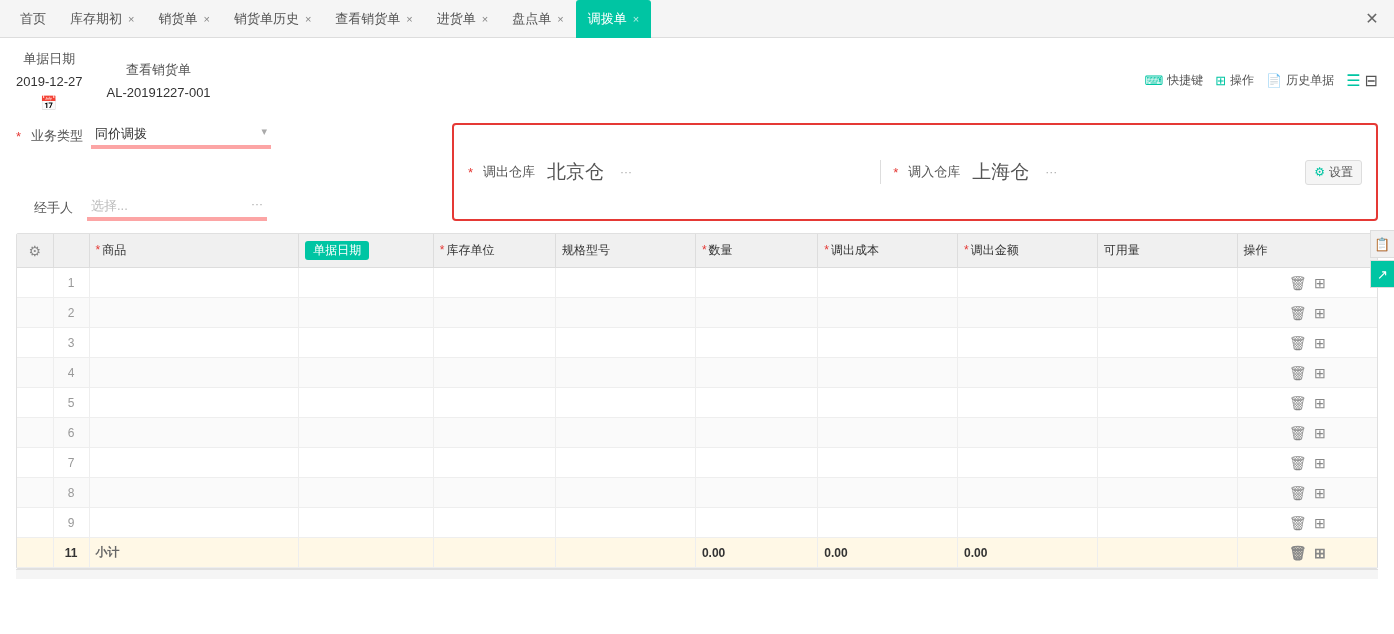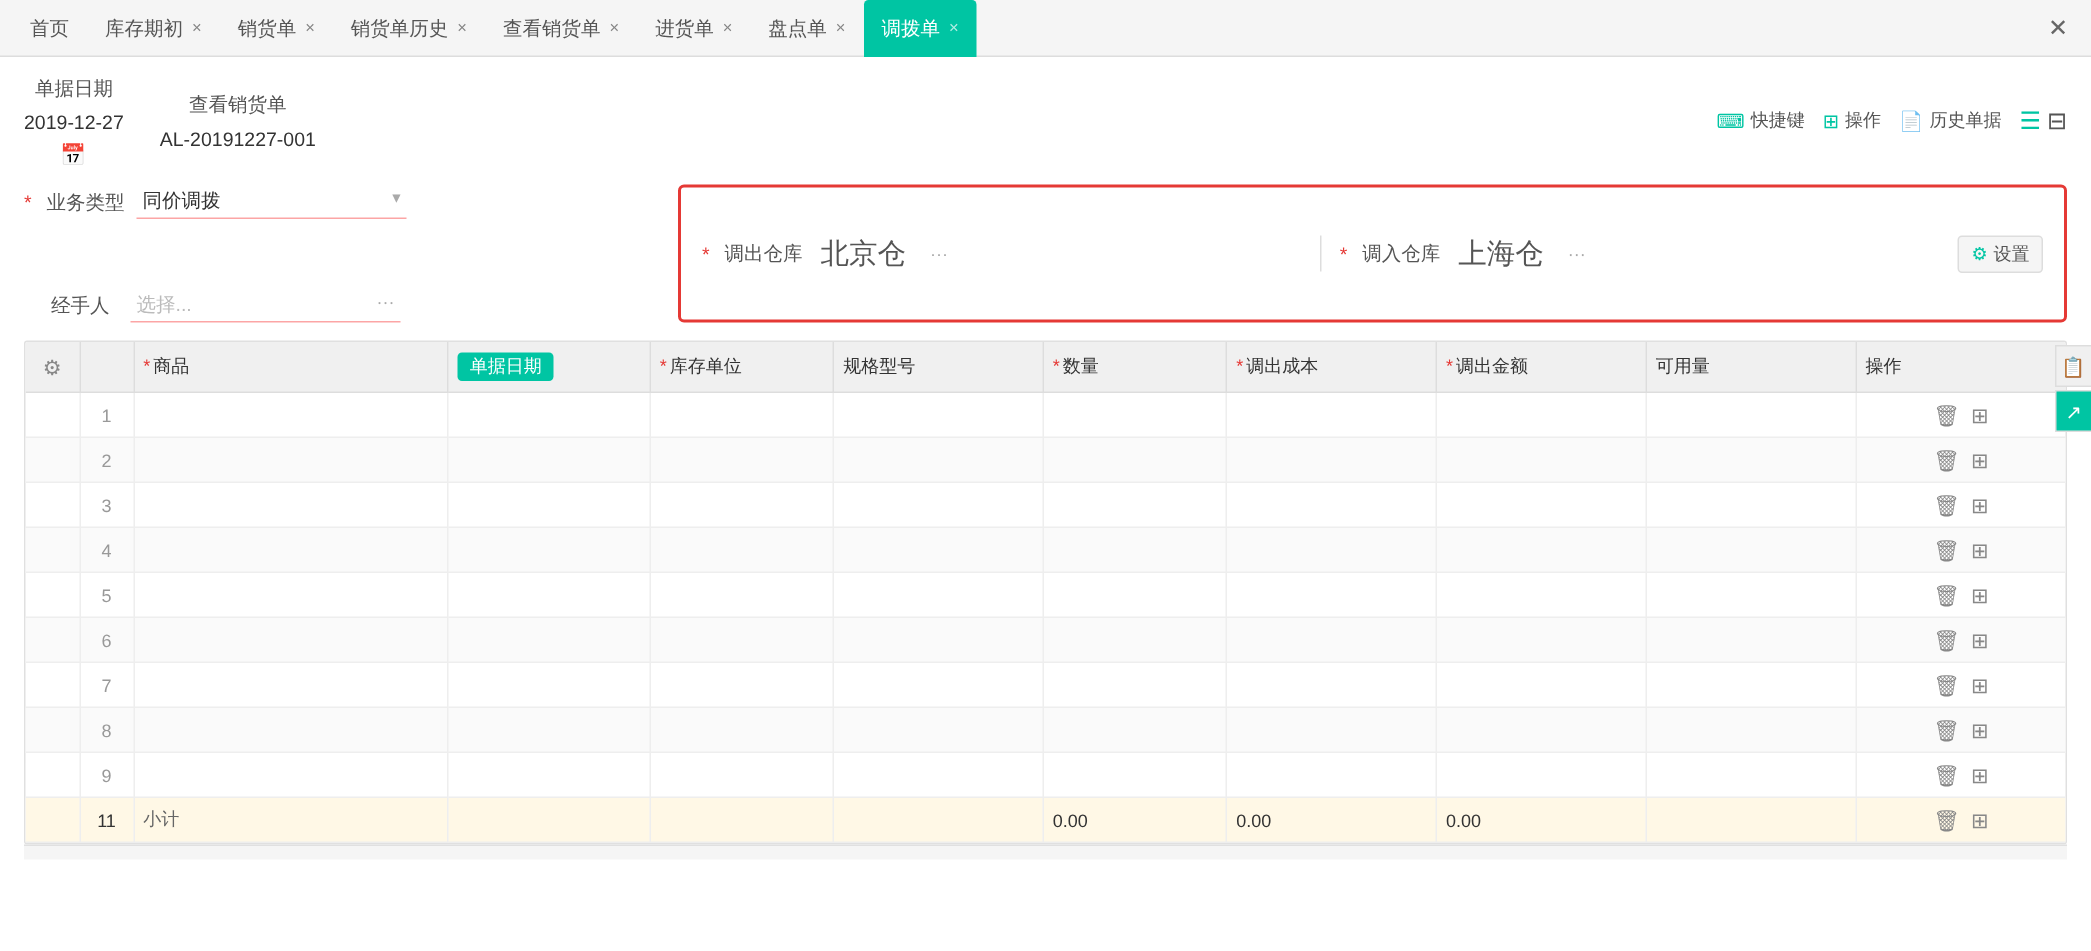--- a/index.html
+++ b/index.html
@@ -118,21 +118,21 @@
       margin-left: 8px;
     }
 
     
     .biz-row {
       display: flex; align-items: center; gap: 8px;
     }
     .biz-select {
       display: flex; align-items: flex-start; gap: 6px;
       min-width: 180px;
-      border-bottom: 1px solid #fca5a5;
+      border-bottom: 4px solid #fca5a5;
       padding: 2px 4px;
       cursor: pointer;
       color: #333;
     }
     .biz-select .arrow { color: #aaa; font-size: 11px; }
 
     
     .person-row {
       display: flex; align-items: center; gap: 8px; margin-top: 36px;
     }
@@ -176,21 +176,21 @@
       padding: 4px 6px;
       border-right: 1px solid #eee;
       border-bottom: 1px solid #eee;
       font-size: 12px;
       color: #333;
       white-space: nowrap;
     }
     .data-table tbody td:last-child { border-right: none; }
     .data-table tbody tr.subtotal-row {
       background: #fff8e6;
-      font-weight: normal;
+      font-weight: bold;
       padding-left: 26px;
     }
     .subtotal-label { color: #666; font-size: 12px; }
 
     .row-num { color: #999; text-align: center; width: 36px; }
     .col-setting { width: 36px; text-align: center; }
     .col-goods { min-width: 120px; }
     .col-scan { }
     .col-unit { min-width: 70px; }
     .col-spec { min-width: 80px; }

